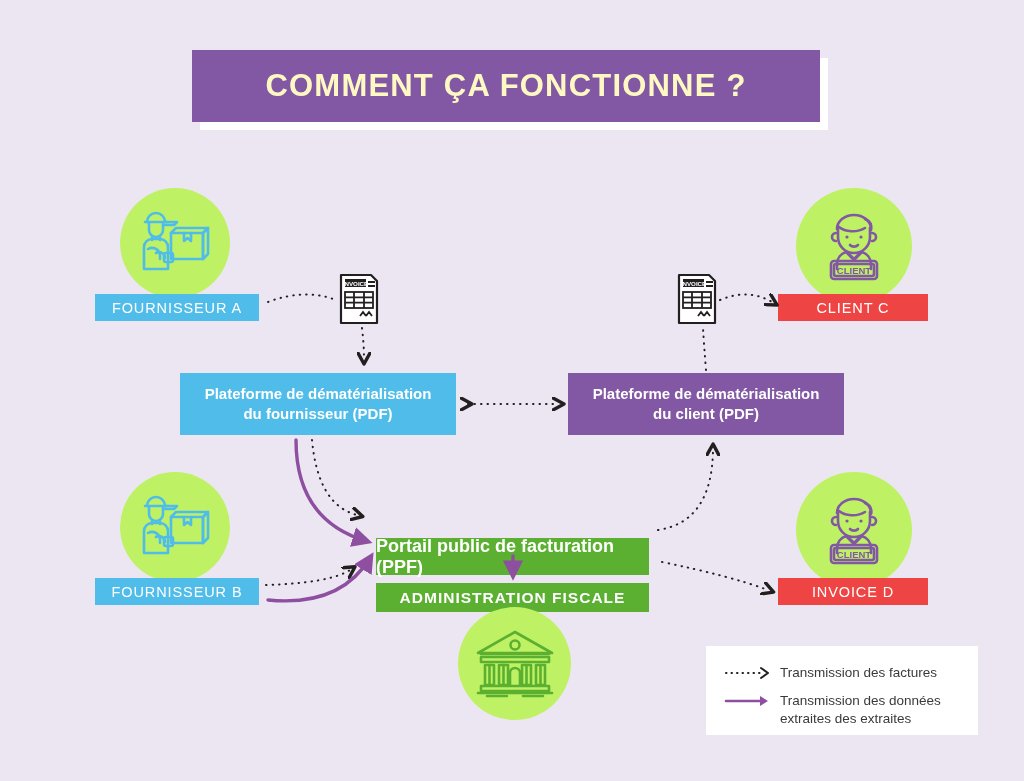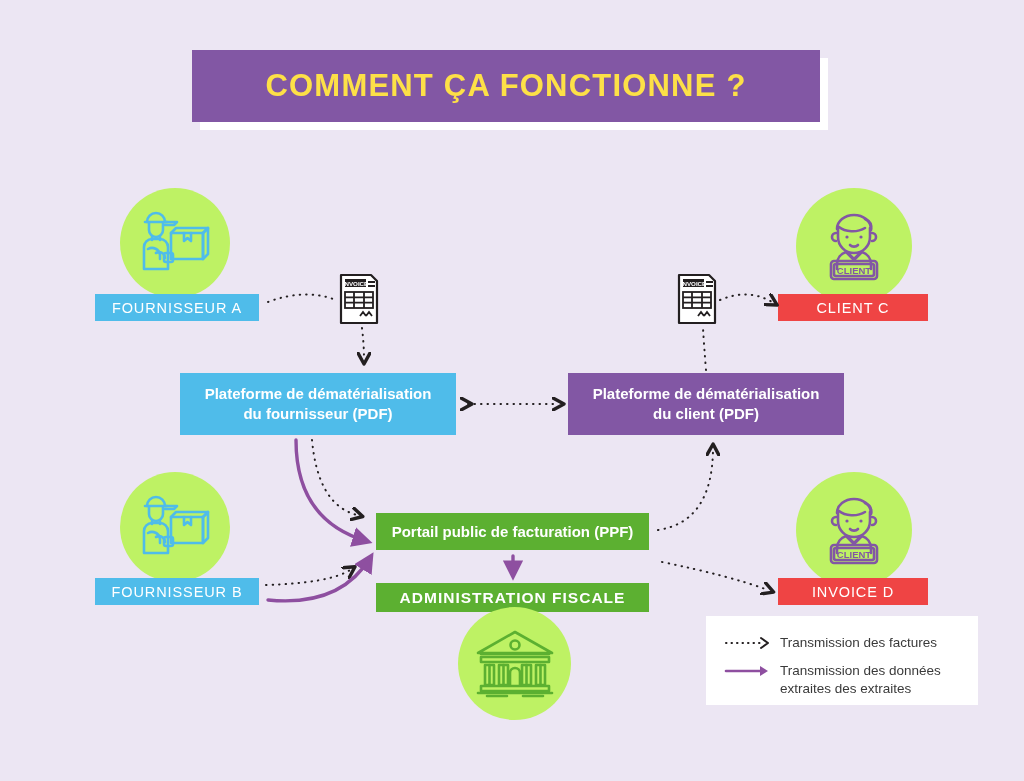--- a/index.html
+++ b/index.html
@@ -28,21 +28,21 @@
   }
   #title-banner {
     left: 192px; top: 50px;
     width: 628px; height: 72px;
     background: #8257a4;
     display: flex;
     align-items: center;
     justify-content: center;
   }
   #title-banner .title-text {
-    color: #fde047;
+    color: #fef9c3;
     font-size: 31px;
     font-weight: bold;
     letter-spacing: 1.2px;
     white-space: nowrap;
   }
 
   
   .icon-circle {
     width: 110px; height: 110px;
     border-radius: 50%;
@@ -87,36 +87,36 @@
 
   
   .green-box {
     background: #5cb031;
     display: flex;
     align-items: center;
     justify-content: center;
     color: #ffffff;
   }
   #ppf-box {
-    left: 376px; top: 513px;
+    left: 376px; top: 538px;
     width: 273px; height: 37px;
-    font-size: 15px;
+    font-size: 18px;
     font-weight: bold;
   }
   #admin-box {
     left: 376px; top: 583px;
     width: 273px; height: 29px;
     font-size: 15.5px;
     font-weight: bold;
     letter-spacing: 1px;
   }
 
   
   #legend {
-    left: 706px; top: 616px;
+    left: 706px; top: 646px;
     width: 272px; height: 89px;
     background: #ffffff;
   }
   .legend-row {
     position: absolute;
     display: flex;
     align-items: flex-start;
   }
   .legend-text {
     color: #3a3a3a;

